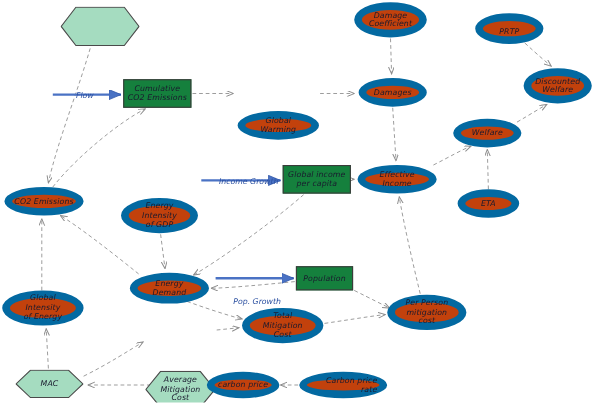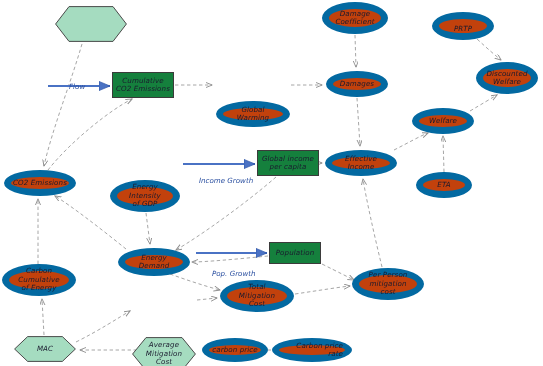--- a/index.html
+++ b/index.html
@@ -166,21 +166,21 @@
       <span class="lbl">Energy Intensity
 of GDP</span>
     </div>
     <div class="node ellipse" style="left: 118px; top: 248px; width: 72px; height: 28px;">
       <span class="lbl">Energy Demand</span>
     </div>
     <div class="node rect" style="left: 269px; top: 242px; width: 52px; height: 22px;">
       <span class="lbl">Population</span>
     </div>
     <div class="node ellipse" style="left: 2px; top: 264px; width: 74px; height: 32px;">
-      <span class="lbl">Carbon Cumulative
+      <span class="lbl">Global Intensity
 of Energy</span>
     </div>
     <div class="node ellipse" style="left: 220px; top: 280px; width: 74px; height: 32px;">
       <span class="lbl">Total Mitigation
 Cost</span>
     </div>
     <div class="node ellipse" style="left: 352px; top: 268px; width: 72px; height: 32px;">
       <span class="lbl">Per Person
 mitigation cost</span>
     </div>
@@ -191,24 +191,24 @@
       <span class="lbl">Average
 Mitigation
 Cost</span>
     </div>
     <div class="node hexwrap" style="left: 14px; top: 336px; width: 62px; height: 26px;">
       <svg width="62" height="26">
         <polygon points="13.64,0.6 48.36,0.6 61.4,13 48.36,25.4 13.64,25.4 0.6,13" fill="#a5dcc0" stroke="#4a4a4a" stroke-width="1"></polygon>
       </svg>
       <span class="lbl">MAC</span>
     </div>
-    <div class="node ellipse" style="left: 202px; top: 338px; width: 66px; height: 24px;">
+    <div class="node ellipse" style="left: 188px; top: 338px; width: 66px; height: 24px;">
       <span class="lbl">carbon price</span>
     </div>
     <div class="node ellipse" style="left: 272px; top: 338px; width: 80px; height: 24px; text-align: right;">
       <span class="lbl">Carbon price rate</span>
     </div>
   </div>
 <div id="flows">
     <div class="flowlabel" style="left: 69px; top: 82px;">Flow</div>
-    <div class="flowlabel" style="left: 199px; top: 176px;">Income Growth</div>
+    <div class="flowlabel" style="left: 199px; top: 160px;">Income Growth</div>
     <div class="flowlabel" style="left: 212px; top: 249px; margin-top: 20px;">Pop. Growth</div>
   </div>
 
 </body></html>

